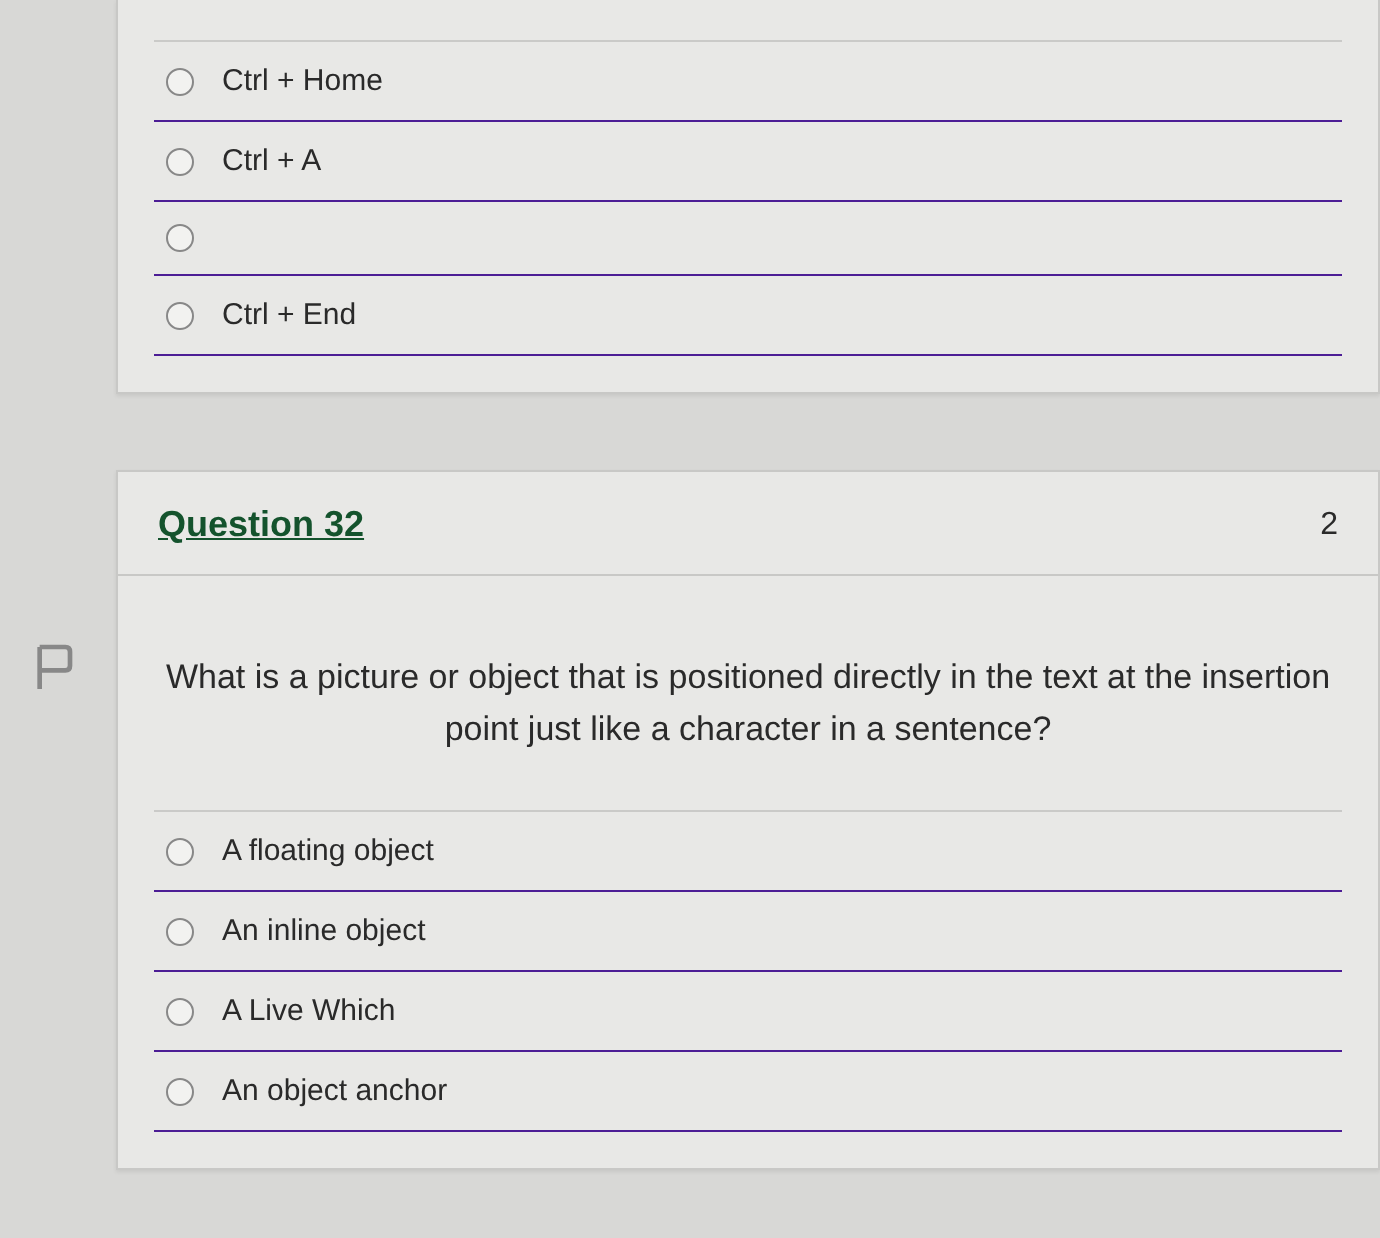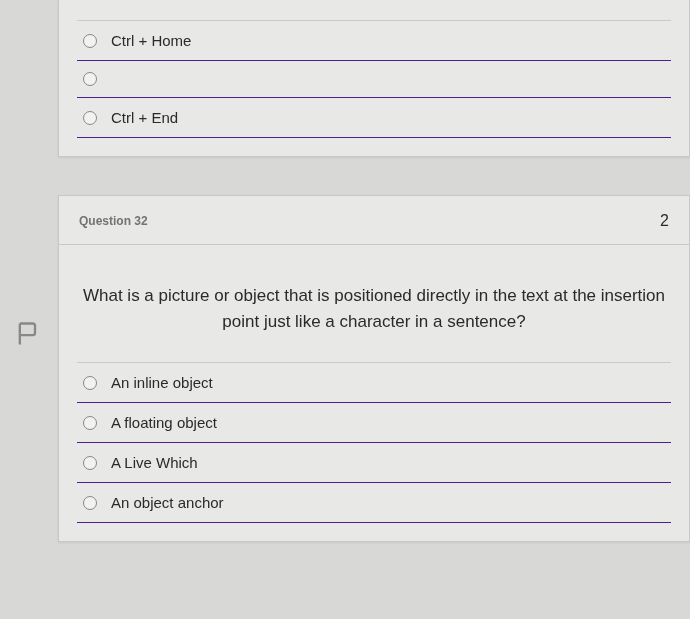--- a/index.html
+++ b/index.html
@@ -30,23 +30,24 @@
       padding-top: 20px;
     }
     .question-header {
       display: flex;
       justify-content: space-between;
       align-items: center;
       padding: 16px 20px 14px 20px;
       border-bottom: 1px solid #c8c8c6;
     }
     .question-number {
-      font-size: 12px;
+      font-size: 18px;
       font-weight: 700;
-      color: #737373;
+      color: #14532d;
+      text-decoration: underline;
     }
     .question-points {
       font-size: 16px;
       color: #2a2a2a;
     }
     .question-text {
       padding: 20px 14px 28px 14px;
       font-size: 17px;
       color: #2a2a2a;
       line-height: 1.5;
@@ -108,20 +109,24 @@
 <div class="page">
 
   <div class="question-card first">
     <div class="options">
       <div class="option-row">
         <span class="radio"></span>
         <span class="option-label">Ctrl + Home</span>
       </div>
       <div class="option-row">
         <span class="radio"></span>
+        <span class="option-label">Ctrl + A</span>
+      </div>
+      <div class="option-row">
+        <span class="radio"></span>
       </div>
       <div class="option-row">
         <span class="radio"></span>
         <span class="option-label">Ctrl + End</span>
       </div>
     </div>
   </div>
 
   <div class="flag-icon">
     <svg viewBox="0 0 24 24">
@@ -131,25 +136,25 @@
 
   <div class="question-card second-card">
     <div class="question-header">
       <span class="question-number">Question 32</span>
       <span class="question-points">2</span>
     </div>
     <div class="question-text">What is a picture or object that is positioned directly in the text at the insertion point just like a character in a sentence?</div>
     <div class="options">
       <div class="option-row">
         <span class="radio"></span>
-        <span class="option-label">An inline object</span>
+        <span class="option-label">A floating object</span>
       </div>
       <div class="option-row">
         <span class="radio"></span>
-        <span class="option-label">A floating object</span>
+        <span class="option-label">An inline object</span>
       </div>
       <div class="option-row">
         <span class="radio"></span>
         <span class="option-label">A Live Which</span>
       </div>
       <div class="option-row">
         <span class="radio"></span>
         <span class="option-label">An object anchor</span>
       </div>
     </div>

